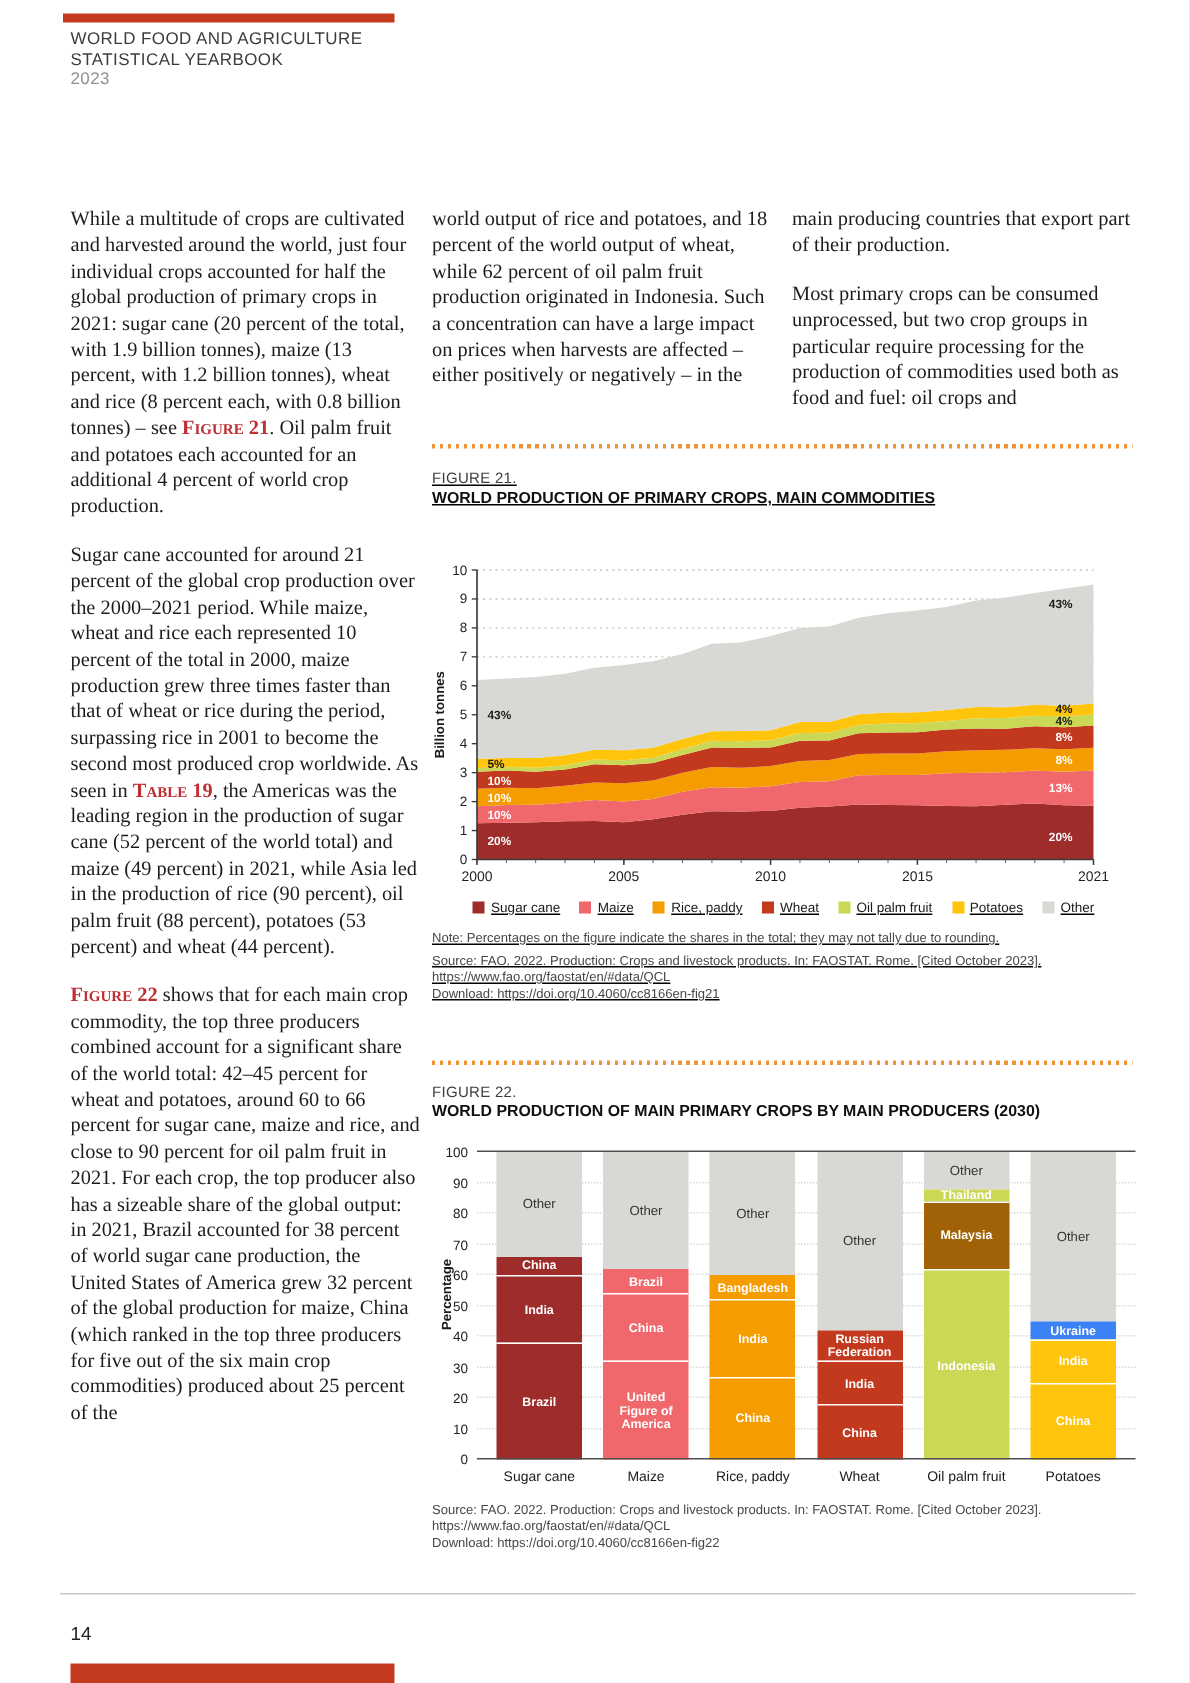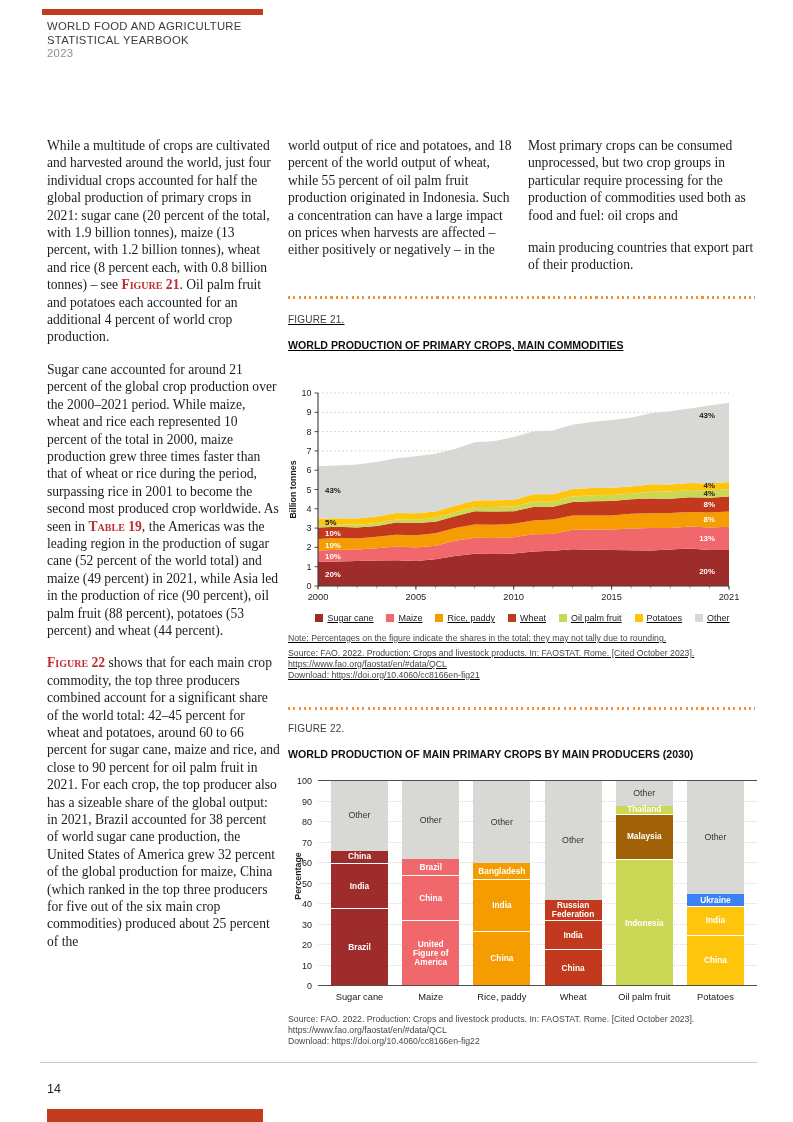--- a/index.html
+++ b/index.html
@@ -14,21 +14,21 @@
   .textcol{position:absolute;font-family:"Liberation Serif",serif;font-size:13.6px;line-height:17.4px;
            color:#1c1c1c;text-align:left;}
   .textcol p{margin:0 0 15px 0;}
   .ref{color:#BE2E33;font-weight:700;font-variant:small-caps;}
   
   .dotted-rule{position:absolute;left:288px;width:467px;height:2.6px;
     background:repeating-linear-gradient(to right,#F0943A 0,#F0943A 2.1px,transparent 2.1px,transparent 5.3px);}
   
   .figure{position:absolute;left:288px;width:469px;}
   .fig-label{font-size:10px;color:#3d3d3d;letter-spacing:.2px;}
-  .fig-title{font-size:10.6px;font-weight:700;color:#101010;margin-top:14px;}
+  .fig-title{font-size:10.6px;font-weight:700;color:#101010;margin-top:1px;}
   .note,.source{font-size:8.7px;color:#474747;line-height:11px;}
   .note{margin-top:10px;}
   .source{margin-top:4px;}
   
   .legend{display:flex;justify-content:center;gap:13px;margin-top:6px;font-size:9px;color:#1a1a1a;}
   .legend .item{display:flex;align-items:center;gap:4px;}
   .legend .sw{width:8px;height:8px;display:inline-block;}
   
   #fig21-svg{display:block;margin-top:18px;overflow:visible;}
   #fig21-svg text{font-family:"Liberation Sans",sans-serif;}
@@ -65,25 +65,25 @@
     <div>STATISTICAL YEARBOOK</div>
     <div class="year">2023</div>
   </div>
 
   <div id="col1" class="textcol" style="left:47px;top:137px;width:233px;">
       <p><span>While a multitude of crops are cultivated and harvested around the world, just four individual crops accounted for half the global production of primary crops in 2021: sugar cane (20 percent of the total, with 1.9 billion tonnes), maize (13 percent, with 1.2 billion tonnes), wheat and rice (8 percent each, with 0.8 billion tonnes) – see </span><span class="ref">Figure 21</span><span>. Oil palm fruit and potatoes each accounted for an additional 4 percent of world crop production.</span></p>
       <p><span>Sugar cane accounted for around 21 percent of the global crop production over the 2000–2021 period. While maize, wheat and rice each represented 10 percent of the total in 2000, maize production grew three times faster than that of wheat or rice during the period, surpassing rice in 2001 to become the second most produced crop worldwide. As seen in </span><span class="ref">Table 19</span><span>, the Americas was the leading region in the production of sugar cane (52 percent of the world total) and maize (49 percent) in 2021, while Asia led in the production of rice (90 percent), oil palm fruit (88 percent), potatoes (53 percent) and wheat (44 percent).</span></p>
       <p><span class="ref">Figure 22</span><span> shows that for each main crop commodity, the top three producers combined account for a significant share of the world total: 42–45 percent for wheat and potatoes, around 60 to 66 percent for sugar cane, maize and rice, and close to 90 percent for oil palm fruit in 2021. For each crop, the top producer also has a sizeable share of the global output: in 2021, Brazil accounted for 38 percent of world sugar cane production, the United States of America grew 32 percent of the global production for maize, China (which ranked in the top three producers for five out of the six main crop commodities) produced about 25 percent of the</span></p>
     </div>
   <div id="col2" class="textcol" style="left:288px;top:137px;width:228px;">
-      <p><span>world output of rice and potatoes, and 18 percent of the world output of wheat, while 55 percent of oil palm fruit production originated in Indonesia. Such a concentration can have a large impact on prices when harvests are affected – either positively or negatively – in the</span></p>
+      <p><span>world output of rice and potatoes, and 18 percent of the world output of wheat, while 62 percent of oil palm fruit production originated in Indonesia. Such a concentration can have a large impact on prices when harvests are affected – either positively or negatively – in the</span></p>
     </div>
   <div id="col3" class="textcol" style="left:528px;top:137px;width:229px;">
+      <p><span>main producing countries that export part of their production.</span></p>
       <p><span>Most primary crops can be consumed unprocessed, but two crop groups in particular require processing for the production of commodities used both as food and fuel: oil crops and</span></p>
-      <p><span>main producing countries that export part of their production.</span></p>
     </div>
 
   <div class="dotted-rule" style="top:296px;"></div>
 
   <section class="figure" style="top:314px;text-decoration:underline;">
     <div class="fig-label">FIGURE 21.</div>
     <div class="fig-title">WORLD PRODUCTION OF PRIMARY CROPS, MAIN COMMODITIES</div>
     <svg id="fig21-svg" width="469" height="238" viewBox="0 0 469 238">
         <line x1="30" y1="197.7" x2="441" y2="197.7" stroke="#c4c4c1" stroke-width="0.9" stroke-dasharray="1.4 2.7"></line>
         <line x1="30" y1="178.4" x2="441" y2="178.4" stroke="#c4c4c1" stroke-width="0.9" stroke-dasharray="1.4 2.7"></line>

